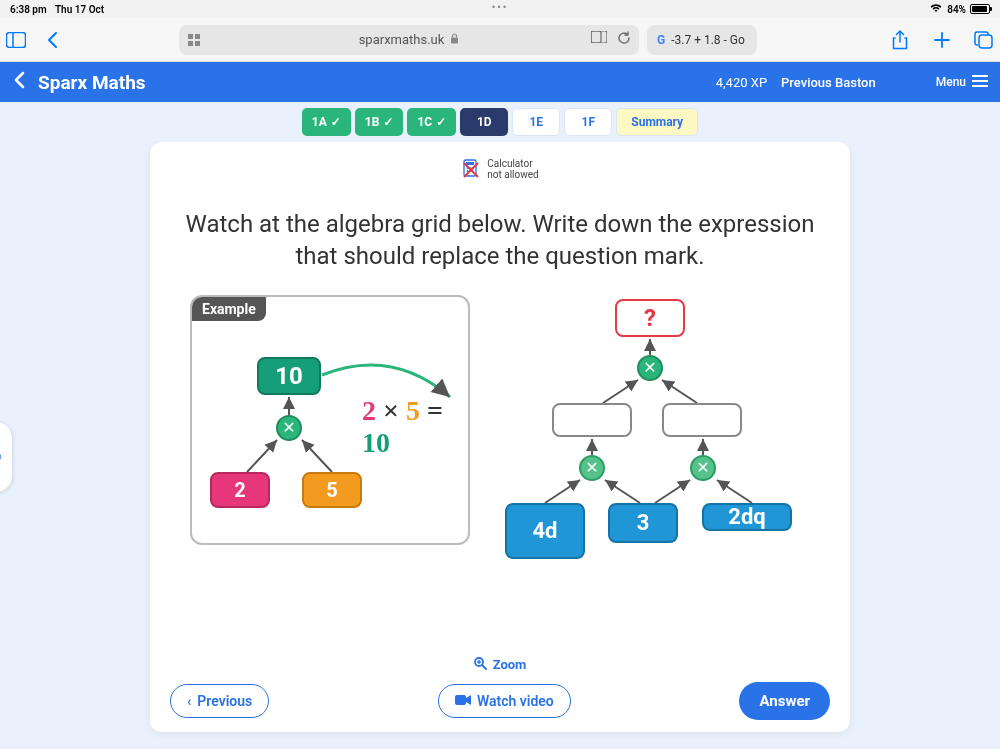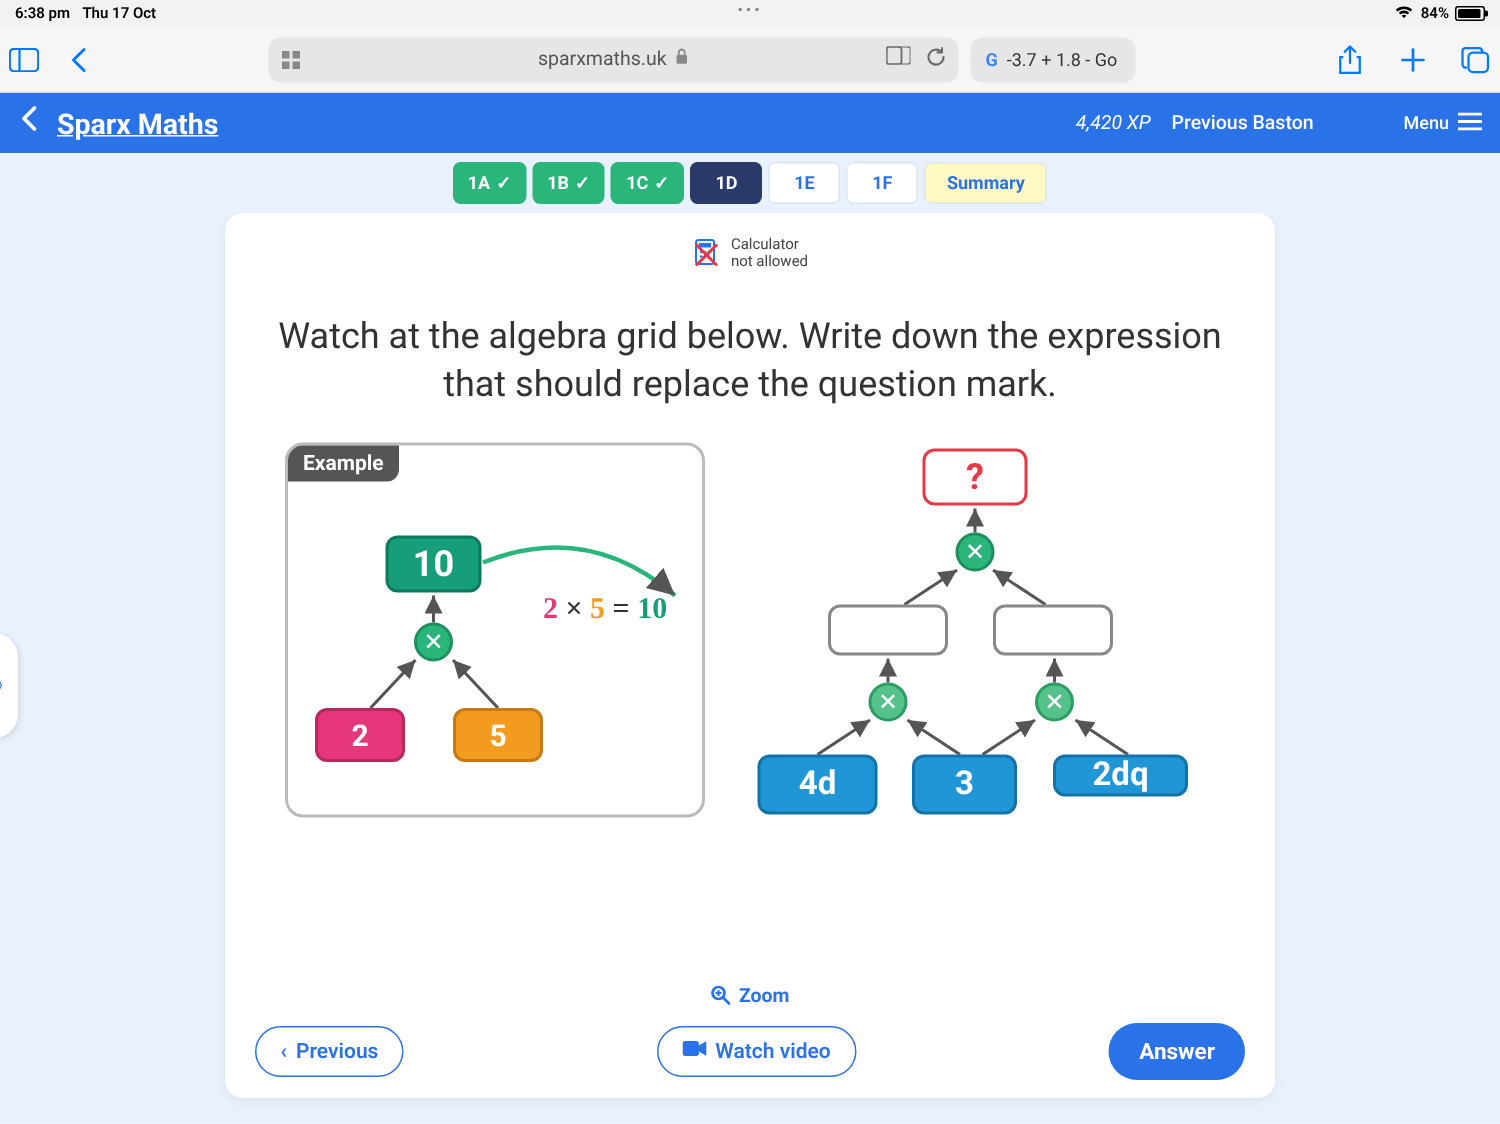--- a/index.html
+++ b/index.html
@@ -23,23 +23,23 @@
   .url-pill.main { width:460px; justify-content:center; position:relative; }
   .url-pill.side { width:110px; font-size:12px; color:#333; }
   .url-right-icons { position:absolute; right:8px; display:flex; gap:10px; color:#6b6b6b; }
   .url-left-icon { position:absolute; left:8px; display:flex; color:#888; }
   .hamburger-dots { color:#888; font-size:10px; letter-spacing:2px; position:absolute; top:2px; left:50%; transform:translateX(-50%); }
   .sf-right { display:flex; align-items:center; gap:10px; margin-left:16px; }
 
   
   .app-header { height:40px; background:#2a72e8; color:#fff; display:flex; align-items:center; padding:0 12px; font-size:15px; }
   .app-header .back { width:26px; font-size:22px; }
-  .app-title { font-weight:700; font-size:19px;text-decoration:underline; }
+  .app-title { font-weight:700; font-size:19px; }
   .app-spacer { flex:1; }
-  .xp { font-size:13px; margin-right:14px;font-style:italic; }
+  .xp { font-size:13px; margin-right:14px; }
   .user-name { font-size:13px; margin-right:14px; font-weight:500; }
   .menu-btn { font-size:12px; font-weight:500; display:flex; align-items:center; gap:6px;padding-left:46px; }
 
   
   .tabs-row { background:#e9f2fc; padding:6px 0; display:flex; justify-content:center; gap:4px; }
   .tab { height:28px; min-width:48px; padding:0 10px; border-radius:5px; display:flex; align-items:center; justify-content:center; font-size:12px; font-weight:700; gap:4px; }
   .tab.done { background:#2ab67a; color:#fff; }
   .tab.active { background:#2a3a6a; color:#fff; }
   .tab.pending { background:#fff; color:#2a72e8; border:1px solid #dbe6f5; }
   .tab.summary { background:#fef9c3; color:#2a72e8; border:1px solid #dbe6f5; padding:0 14px; }
@@ -70,21 +70,21 @@
   .zoom-row { text-align:center; padding:8px 0 4px; }
   .zoom-btn { color:#2a72e8; font-size:13px; font-weight:700; display:inline-flex; align-items:flex-start; gap:6px; }
 
   .nav-row { display:flex; justify-content:space-between; align-items:center; padding-top:4px; }
   .btn-outline { border:1.5px solid #2a72e8; color:#2a72e8; background:#fff; padding:8px 16px; border-radius:20px; font-size:14px; font-weight:600; display:flex; align-items:center; gap:6px; }
   .btn-primary { background:#2a72e8; color:#fff; padding:10px 20px; border-radius:20px; font-size:15px; font-weight:700; }
 
   .slide-handle { position:absolute; left:-4px; top:280px; width:16px; height:70px; background:#fff; border-radius:0 20px 20px 0; box-shadow:1px 1px 4px rgba(0,0,0,0.12); display:flex; align-items:center; justify-content:center; color:#2a72e8; font-size:20px; }
 
   svg.abs { position:absolute; top:0; left:0; pointer-events:none; }
-  .annot { position:absolute; font-weight:700; font-size:20px; font-family: Georgia, 'Times New Roman', serif; }
+  .annot { position:absolute; font-weight:700; font-size:28px; font-family: Georgia, 'Times New Roman', serif; }
 </style>
 </head>
 <body>
 
 <div class="status-bar">
   <div class="status-left">
     <span>6:38 pm</span>
     <span>Thu 17 Oct</span>
   </div>
   <span class="hamburger-dots">•••</span>
@@ -305,21 +305,21 @@
         </svg>
 
         <div class="node" style="left:125px; top:4px; width:70px; height:38px; background:#fff; border-color:#e63946; color:#e63946; font-size:24px;">?</div>
         <div class="mult-node mult-green" style="left:147px; top:60px;">✕</div>
 
         <div class="node" style="left:62px; top:108px; width:80px; height:34px; background:#fff; border-color:#888;"></div>
         <div class="node" style="left:172px; top:108px; width:80px; height:34px; background:#fff; border-color:#888;"></div>
         <div class="mult-node mult-green2" style="left:89px; top:160px;">✕</div>
         <div class="mult-node mult-green2" style="left:200px; top:160px;">✕</div>
 
-        <div class="node" style="left:15px; top:208px; width:80px; height:40px; background:#2196d6; border-color:#1273a7; color:#fff; font-size:22px;">4d</div>
+        <div class="node" style="left:15px; top:208px; width:80px; height:56px; background:#2196d6; border-color:#1273a7; color:#fff; font-size:22px;">4d</div>
         <div class="node" style="left:118px; top:208px; width:70px; height:40px; background:#2196d6; border-color:#1273a7; color:#fff; font-size:22px;">3</div>
         <div class="node" style="left:212px; top:208px; width:90px; height:28px; background:#2196d6; border-color:#1273a7; color:#fff; font-size:22px;">2dq</div>
       </div>
     </div>
 
     <div class="zoom-row">
       <span class="zoom-btn">
         <span>
           <svg width="13" height="13" viewBox="0 0 13 13">
               <circle cx="5" cy="5" r="4" fill="none" stroke="#2a72e8" stroke-width="1.8"></circle>

